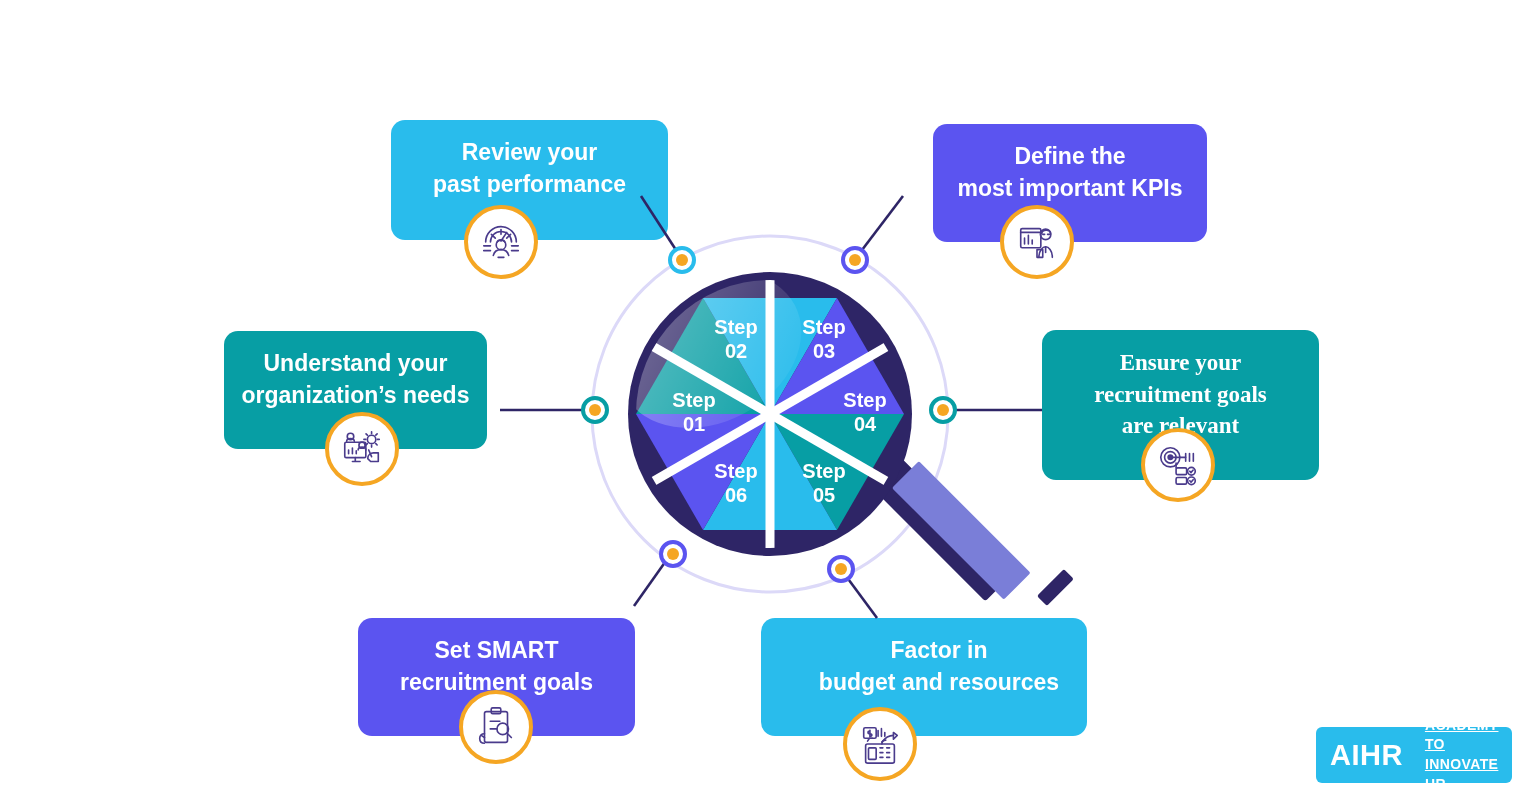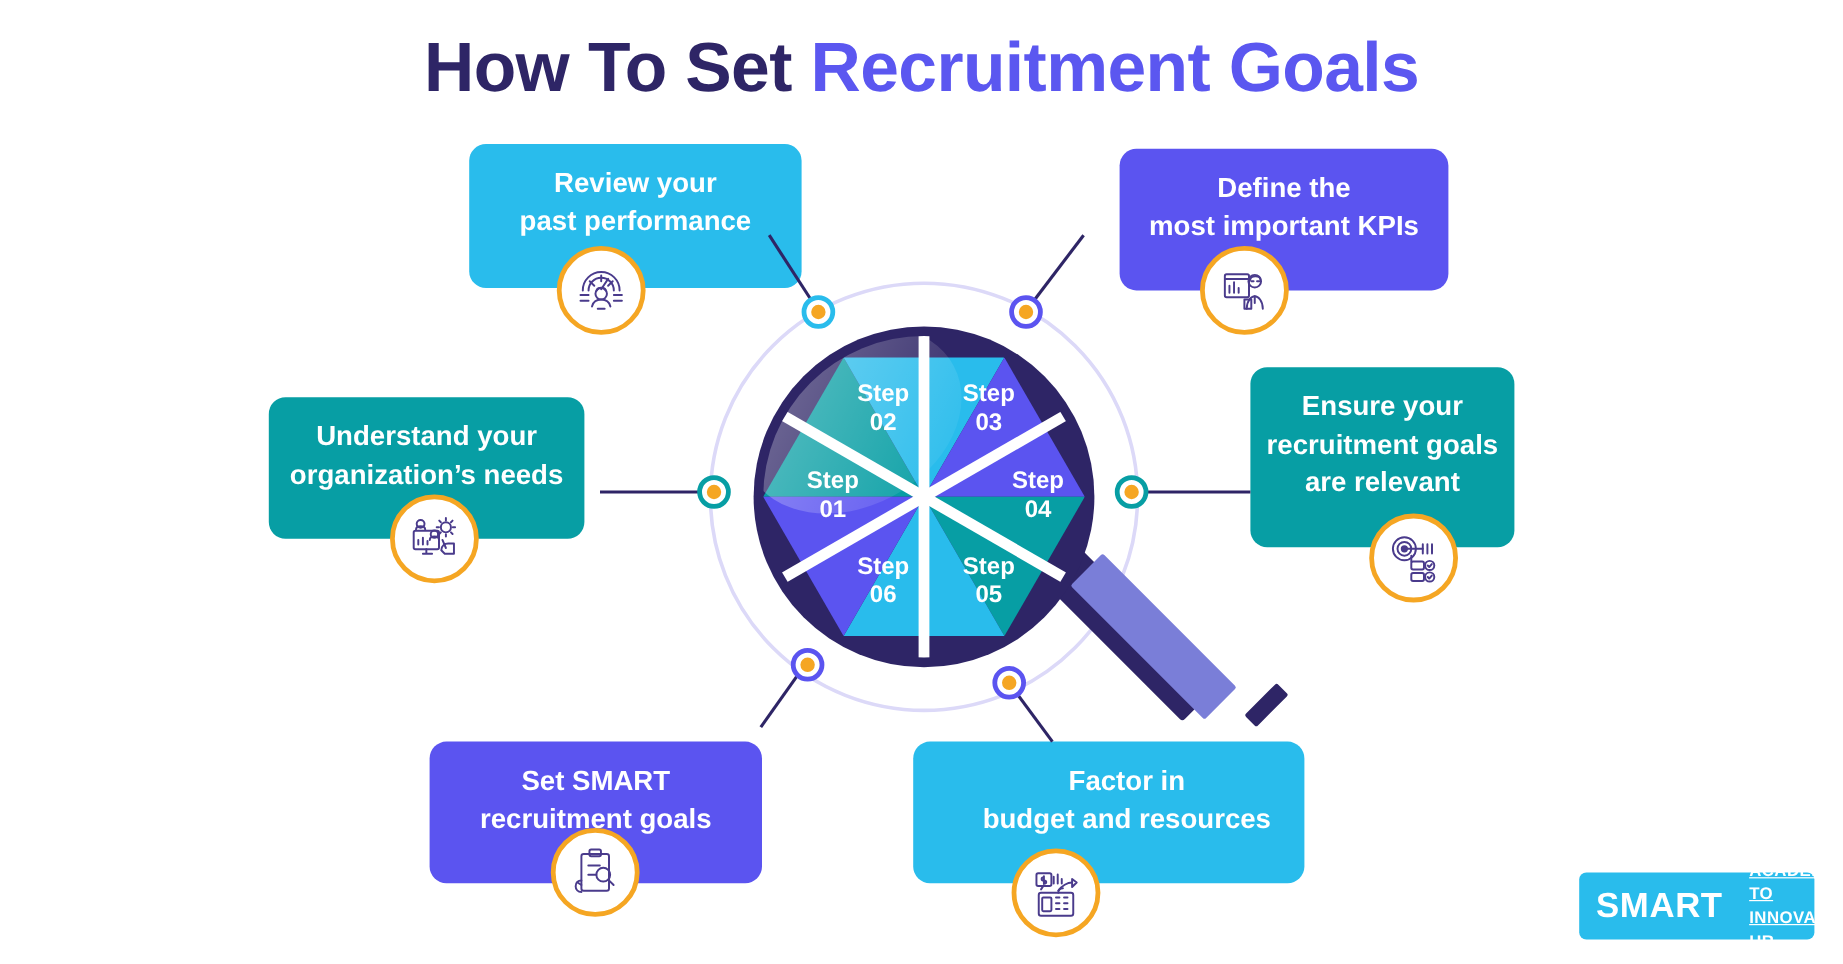--- a/index.html
+++ b/index.html
@@ -88,23 +88,20 @@
   }
   .logo .mark { font-size: 29px; font-weight: 700; letter-spacing: 0.5px; }
   .logo .divider { width: 2px; height: 34px; background:#fff; margin: 0 11px; opacity:.95; }
   .logo .sub { font-size: 14px; font-weight: 700; line-height: 1.4; letter-spacing: 0.4px; text-decoration: underline; }
 </style>
 </head>
 <body>
 
 <div id="stage">
 
-  <div class="title">
-    <span class="t1">How To Set </span><span class="t2">Recruitment Goals</span>
-  </div>
 
   <svg id="links" viewBox="0 0 1536 803">
 
     <circle cx="770" cy="414" r="178" fill="none" stroke="#DCD9F8" stroke-width="3"></circle>
 
     <line x1="641" y1="196" x2="676" y2="250" stroke="#2E2566" stroke-width="2.6"></line>
 
     <line x1="903" y1="196" x2="862" y2="250" stroke="#2E2566" stroke-width="2.6"></line>
 
     <line x1="500" y1="410" x2="584" y2="410" stroke="#2E2566" stroke-width="2.6"></line>
@@ -233,21 +230,21 @@
       <path d="M8 16c0-4 8-4 8 0"></path>
       <circle cx="24" cy="20" r="3.2"></circle>
       <path d="M20 25c0-4 8-4 8 0"></path>
       <circle cx="34" cy="14" r="4.4"></circle>
       <path d="M34 8v-2M34 22v-2M40 14h2M26 14h2M38.4 9.6l1.4-1.4M28.2 19.8l1.4-1.4M38.4 18.4l1.4 1.4M28.2 8.2l1.4 1.4"></path>
       <path d="M31 25l3 7"></path>
       <path d="M30 34c0-4 3-6 6-6h5v9h-8z"></path>
     </svg>
   </div>
 
-  <div class="card teal" style="left:1042px; top:306px; width:220px; height:150px;">
+  <div class="card teal" style="left:1042px; top:330px; width:277px; height:150px;font-family:Liberation Serif, serif;">
     <span>Ensure your
 recruitment goals
 are relevant</span>
   </div>
   <div class="medal" style="left:1141px; top:428px;">
     <svg viewBox="0 0 48 48" fill="none" stroke="#4A3B8C" stroke-width="1.7" stroke-linecap="round" stroke-linejoin="round">
       <circle cx="16" cy="16" r="10"></circle>
       <circle cx="16" cy="16" r="6"></circle>
       <circle cx="16" cy="16" r="2.3" fill="#4A3B8C"></circle>
       <path d="M16 16h16"></path>
@@ -292,21 +289,21 @@
       <rect x="9" y="24" width="30" height="20" rx="2"></rect>
       <rect x="12" y="28" width="8" height="12" rx="1"></rect>
       <path d="M24 28h3M31 28h3M24 33h3M31 33h3M24 38h3M31 38h3"></path>
       <path d="M26 22c3-4 8-7 12-7"></path>
       <path d="M38 12l4 3-4 4z"></path>
       <path d="M26 24c0-3 2-4 4-4"></path>
     </svg>
   </div>
 
   <div class="logo">
-    <span class="mark">SMART</span>
+    <span class="mark">AIHR</span>
     <span class="divider"></span>
     <span class="sub">
       <span>ACADEMY TO</span><br>
       <span>INNOVATE HR</span>
     </span>
   </div>
 
 </div>
 
 </body></html>

